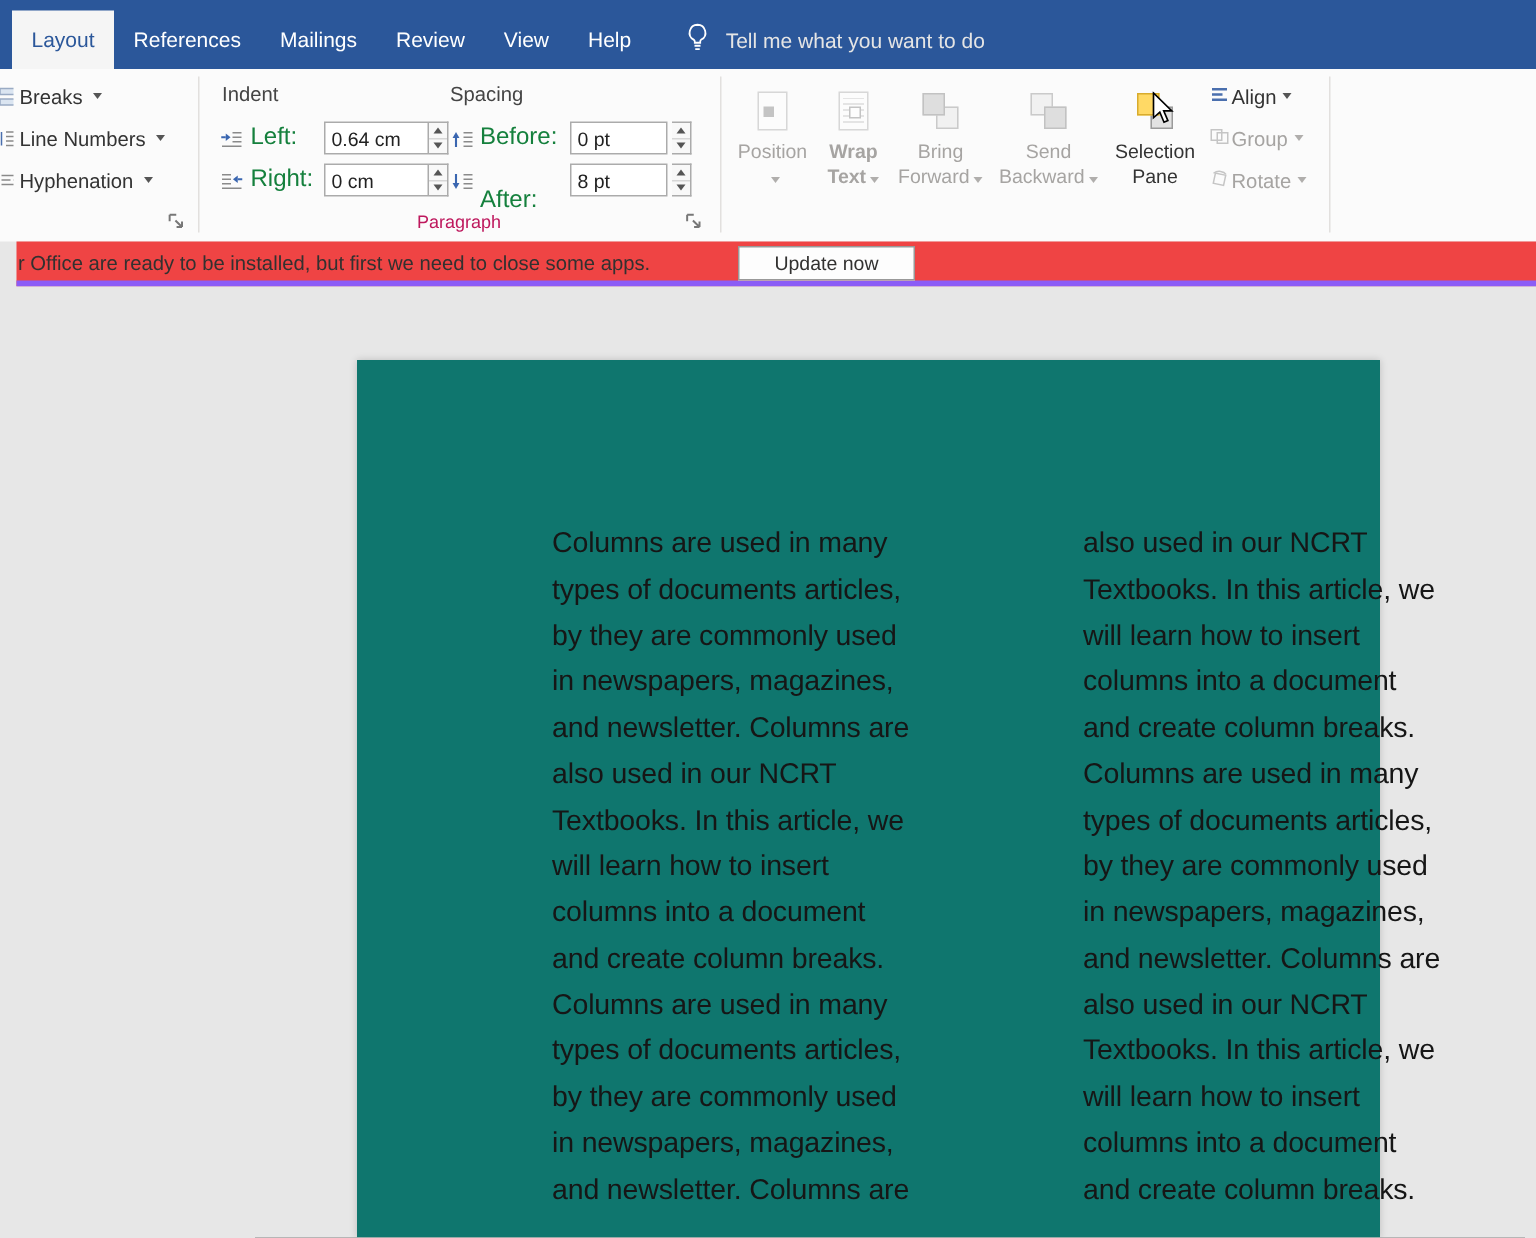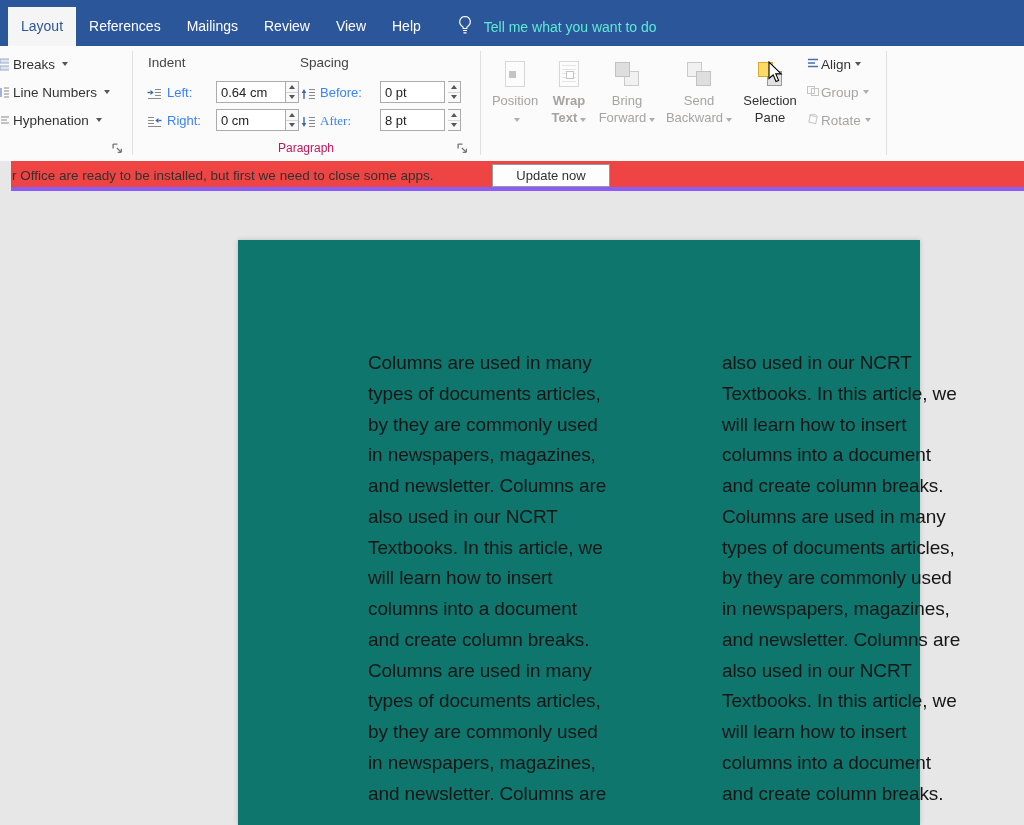--- a/index.html
+++ b/index.html
@@ -5,31 +5,31 @@
   * { margin:0; padding:0; box-sizing:border-box; }
   body { background:#555; }
   #app { position:relative; width:1024px; height:825px; overflow:hidden;
          font-family:"Liberation Sans", sans-serif; background:#e7e7e7; }
 
   
   .tabbar { position:absolute; top:0; left:0; right:0; height:46px; background:#2b579a;
             display:flex; align-items:flex-end; padding-left:8px; }
   .tab { height:39px; line-height:39px; padding:0 13px; color:#ffffff; font-size:14px; cursor:default; }
   .tab.active { background:#f5f5f5; color:#2b579a; }
-  .tellme { display:flex; align-items:center; height:39px; margin-left:22px; color:#5eead4;
+  .tellme { display:flex; align-items:center; height:39px; margin-left:22px; color:#e5e5e5;
             font-size:14px; gap:10px; }
 
   
   .ribbon { position:absolute; top:46px; left:0; right:0; height:115px; background:#fbfbfb; }
   .vsep { position:absolute; top:5px; height:104px; width:1px; background:#e2e0de; }
   .rowbtn { position:absolute; height:22px; display:flex; align-items:center; gap:4px;
             font-size:13.5px; color:#333; cursor:pointer; white-space:nowrap; }
   .clipicon { width:9px; height:13px; overflow:hidden; flex:0 0 9px; }
   .hdr { position:absolute; font-size:13.5px; color:#444; }
-  .lbl { position:absolute; font-size:13px; color:#3b82f6; height:22px; display:flex; align-items:center; }
+  .lbl { position:absolute; font-size:16px; color:#15803d; height:22px; display:flex; align-items:center; }
   .sicon { position:absolute; }
   .ribinput { position:absolute; width:70px; height:22px; border:1px solid #ababab; background:#fff;
               font:13px "Liberation Sans", sans-serif; padding:0 4px; color:#222; }
   .ribinput.narrow { width:65px; }
   .spin { position:absolute; width:13px; height:22px; border:1px solid #ababab; border-left:none;
           background:#f8f8f8; display:flex; flex-direction:column; cursor:pointer; }
   .spin > div { flex:1; display:flex; align-items:center; justify-content:center; }
   .spin > .up { border-bottom:1px solid #d6d6d6; }
   .tri-up { width:0; height:0; border-left:3px solid transparent; border-right:3px solid transparent;
             border-bottom:4px solid #555; }
@@ -197,21 +197,21 @@
         </div>
     </div>
 
     <span class="sicon" style="left:301px; top:68px;">
       <svg width="15" height="12">
           <path d="M8 1.5h6M8 4.5h6M8 7.5h6M8 10.5h6" stroke="#8a8a8a"></path>
           <path d="M3 1v6.5" stroke="#3a66b0" stroke-width="1.4"></path>
           <path d="M.7 7L3 11l2.3-4z" fill="#3a66b0"></path>
         </svg>
     </span>
-    <div class="lbl" style="left:320px; top:64px;font-family:Liberation Serif, serif;">After:</div>
+    <div class="lbl" style="left:320px; top:77px;">After:</div>
     <input class="ribinput narrow" style="left: 380px; top: 63px;" value="8 pt">
     <div class="spin" style="left:448px; top:63px;">
       <div class="up">
           <span class="tri-up"></span>
         </div>
         <div class="dn">
           <span class="tri-dn"></span>
         </div>
     </div>
 

